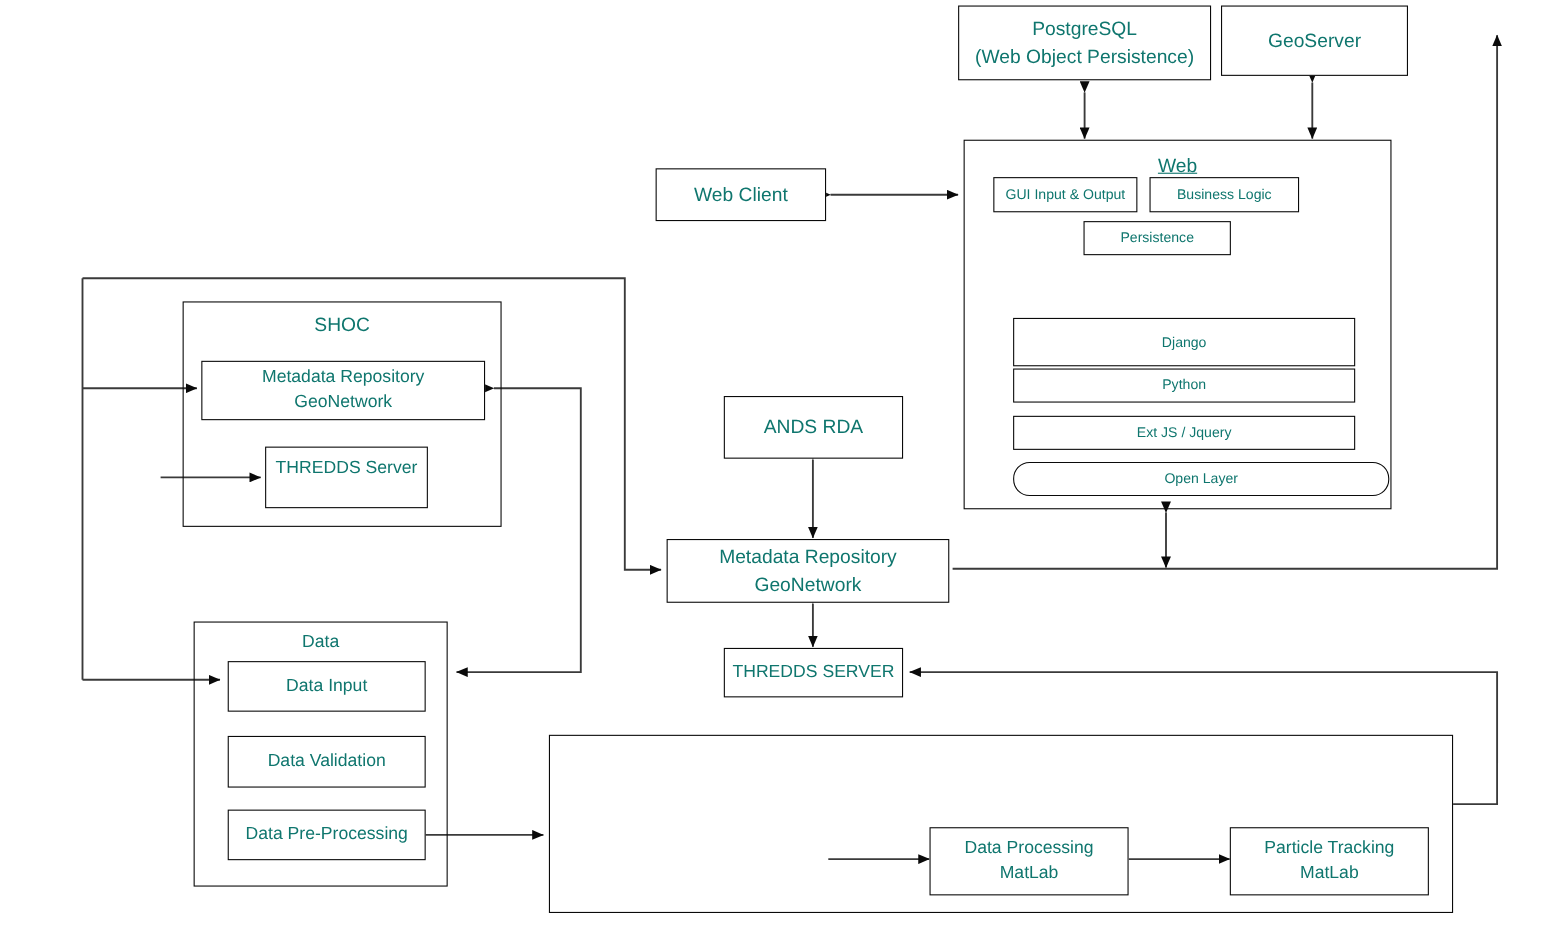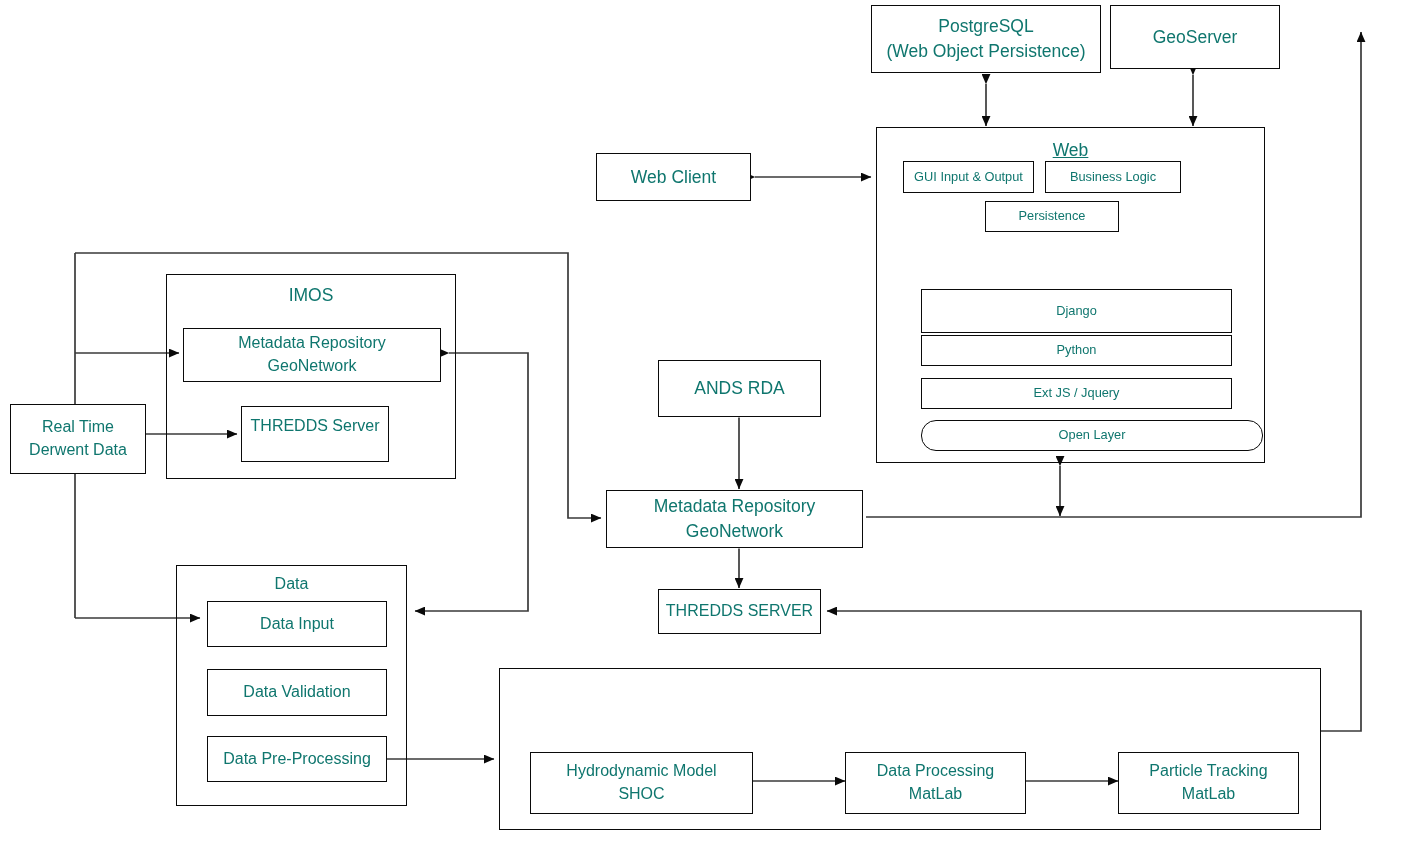--- a/index.html
+++ b/index.html
@@ -148,27 +148,23 @@
   </div>
 
   <div class="node t13" style="left:921px; top:420px; width:342px; height:31px;border-radius:15px;">
     <span class="label-line">Open Layer</span>
   </div>
 
   <div class="node t18" style="left:596px; top:153px; width:155px; height:48px;">
     <span class="label-line">Web Client</span>
   </div>
 
-  <div class="node t16" style="left:10px; top:404px; width:136px; height:70px;">
-    <span class="label-line">Real Time</span>
-    <span class="label-line">Derwent Data</span>
-  </div>
 
   <div class="node container-node" style="left:166px; top:274px; width:290px; height:205px;">
-    <div class="container-title t18" style="margin-top:8px;">IMOS</div>
+    <div class="container-title t18" style="margin-top:8px;">SHOC</div>
   </div>
 
   <div class="node t16" style="left:183px; top:328px; width:258px; height:54px;">
     <span class="label-line">Metadata Repository</span>
     <span class="label-line">GeoNetwork</span>
   </div>
 
   <div class="node t16" style="left:241px; top:406px; width:148px; height:56px; justify-content:flex-start; padding-top:8px;">
     <span class="label-line">THREDDS Server</span>
   </div>
@@ -197,24 +193,20 @@
     <span class="label-line">Metadata Repository</span>
     <span class="label-line">GeoNetwork</span>
   </div>
 
   <div class="node t16" style="left:658px; top:589px; width:163px; height:45px;">
     <span class="label-line">THREDDS SERVER</span>
   </div>
 
   <div class="node container-node" style="left:499px; top:668px; width:822px; height:162px;"></div>
 
-  <div class="node t16" style="left:530px; top:752px; width:223px; height:62px;">
-    <span class="label-line">Hydrodynamic  Model</span>
-    <span class="label-line">SHOC</span>
-  </div>
 
   <div class="node t16" style="left:845px; top:752px; width:181px; height:62px;">
     <span class="label-line">Data Processing</span>
     <span class="label-line">MatLab</span>
   </div>
 
   <div class="node t16" style="left:1118px; top:752px; width:181px; height:62px;">
     <span class="label-line">Particle Tracking</span>
     <span class="label-line">MatLab</span>
   </div>

